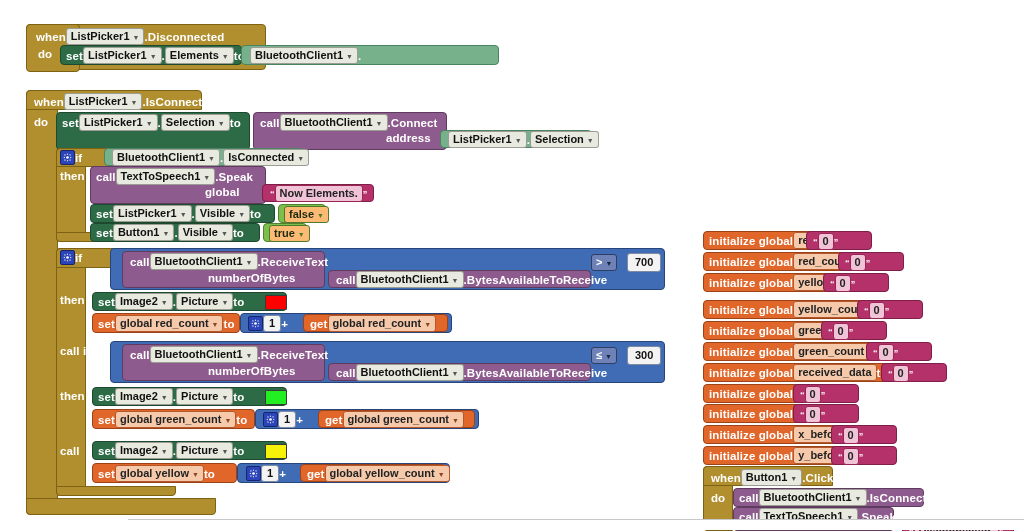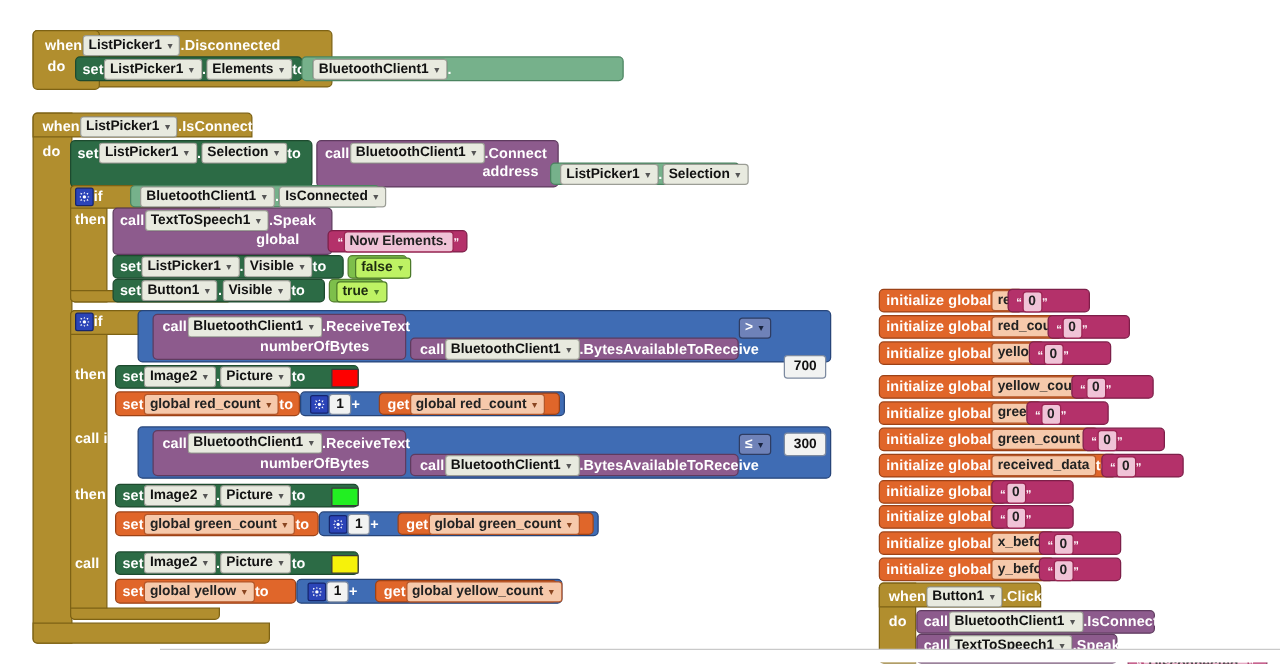--- a/index.html
+++ b/index.html
@@ -21,21 +21,21 @@
   .fld{
     display:inline-flex;align-items:center;gap:3px;
     background:#e8eadf;border:1px solid rgba(0,0,0,.33);border-radius:3px;
     padding:0 4px;height:15px;line-height:15px;
     color:#111;font-size:11px;font-weight:bold;
   }
   .fld .caret{font-size:7px;color:#555;line-height:1;transform:translateY(1px);}
   .fld.peach{background:#f6c9ab;border-color:#b4572a;color:#222;}
   .fld.peach .caret{color:#8a4520;}
   .fld.pink{background:#f0c3d7;border-color:#9a2452;color:#222;}
-  .fld.green{background:#bef264;border-color:#4c7a2a;color:#1d2b10;}
+  .fld.green{background:#fdba74;border-color:#4c7a2a;color:#1d2b10;}
   .fld.green .caret{color:#4c7a2a;}
   .fld.num{background:#f2f3f2;border:1px solid #7d8aa0;color:#111;border-radius:3px;}
   .fld.op{background:#6f82b8;border:1px solid #2f3d63;color:#fff;}
   .fld.op .caret{color:#18233f;}
 
   
   .c-event{background:#b18e2e;border:1px solid #7d6214;}
   .c-set  {background:#2c6b45;border:1px solid #1d4a2e;}
   .c-getter{background:#76b18b;border:1px solid #4b8460;}
   .c-call {background:#8d5b8d;border:1px solid #5f3b5f;}
@@ -298,21 +298,21 @@
       <span>BluetoothClient1</span>
         <span class="caret">▼</span>
     </span>
     <span class="lbl">.BytesAvailableToReceive</span>
   </div>
 
   <span class="fld op" style="position:absolute;left:591px;top:254px;">
     <span>&gt;</span>
       <span class="caret">▼</span>
   </span>
-  <span class="fld num" style="position:absolute;left:627px;top:253px;height:17px;line-height:17px;padding:0 7px;margin-top:31px;">
+  <span class="fld num" style="position:absolute;left:627px;top:253px;height:17px;line-height:17px;padding:0 7px;">
     <span>700</span>
   </span>
 
   <span class="lbl" style="position:absolute;left:60px;top:294px;">then</span>
 
   <div class="blk c-set" style="left:92px;top:292px;width:195px;height:19px;"></div>
   <div class="row" style="position:absolute;left:98px;top:293px;">
     <span class="lbl">set</span>
     <span class="fld">
       <span>Image2</span>

